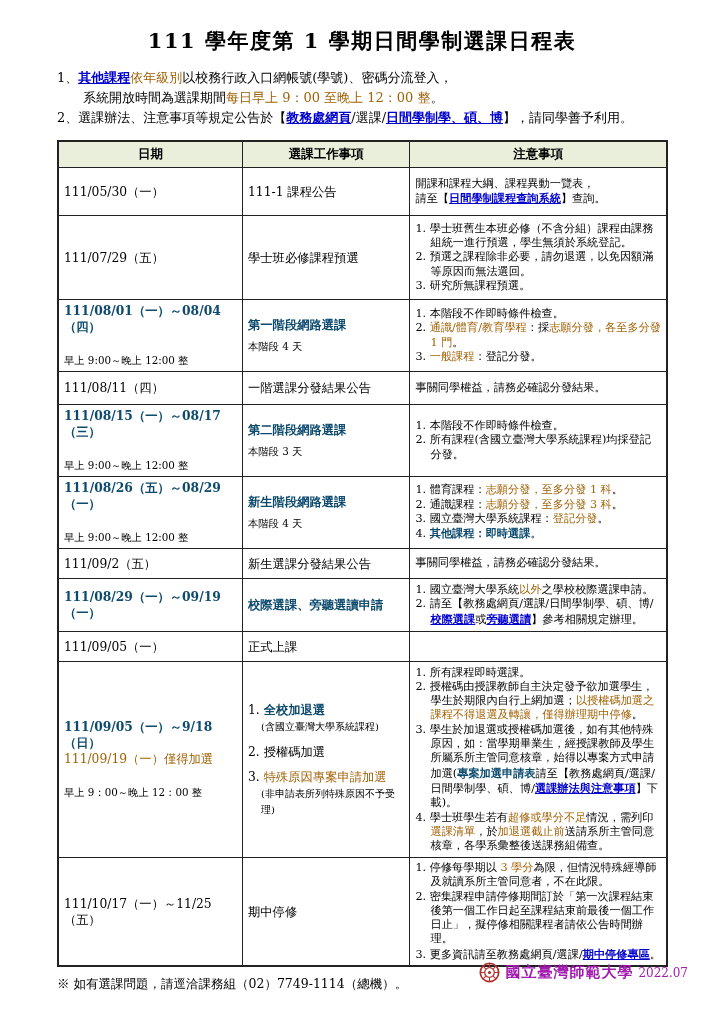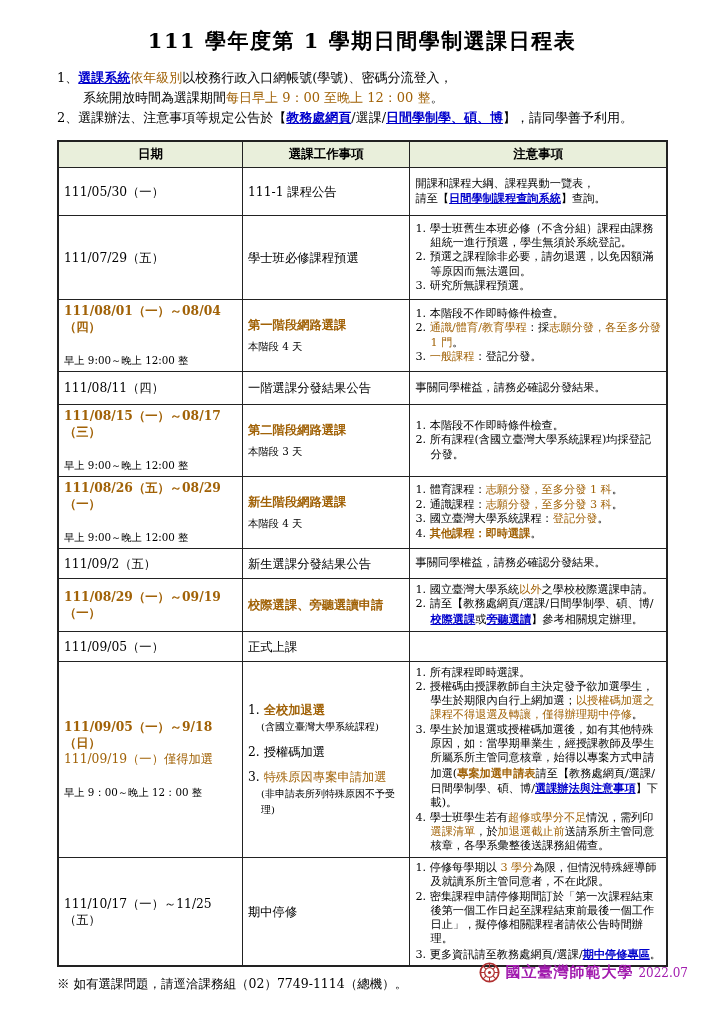--- a/index.html
+++ b/index.html
@@ -11,21 +11,21 @@
   #doc-title{
     margin:26px 40px 0 40px;text-align:center;font-size:21px;font-weight:bold;
     letter-spacing:1.5px;line-height:30px;
   }
   #intro{margin:12px 38px 0 57px;font-size:13px;line-height:20px;}
   #intro .ln{white-space:normal;}
   .ln-indent{padding-left:2em;}
   
   .sg-k{color:#000;}
   .sg-r{color:#a16207;font-weight:normal;}
-  .sg-b{color:#a16207;font-weight:bold;}
+  .sg-b{color:#0c4a6e;font-weight:bold;}
   .sg-u{color:#0000cc;font-weight:bold;text-decoration:underline;cursor:pointer;}
   
   #schedule{
     margin:12px 0 0 57px;width:611px;border-collapse:collapse;table-layout:fixed;
     border:2px solid #222;
   }
   #schedule td,#schedule th{
     border:1px solid #222;vertical-align:middle;padding:3px 5px;box-sizing:border-box;
     overflow:hidden;
   }
@@ -51,21 +51,21 @@
   #brand-date{color:#a21caf;font-size:12px;}
   .seal{width:21px;height:21px;display:inline-block;}
 </style>
 </head>
 <body>
 
 <div id="page">
   <div id="doc-title">111 學年度第 1 學期日間學制選課日程表</div>
 
   <div id="intro">
-      <div class="ln"><span class="sg-k">1、</span><span class="sg-u">選課系統</span><span class="sg-r">依年級別</span><span class="sg-k">以校務行政入口網帳號(學號)、密碼分流登入，</span></div>
+      <div class="ln"><span class="sg-k">1、</span><span class="sg-u">其他課程</span><span class="sg-r">依年級別</span><span class="sg-k">以校務行政入口網帳號(學號)、密碼分流登入，</span></div>
       <div class="ln ln-indent"><span class="sg-k">系統開放時間為選課期間</span><span class="sg-r">每日早上 9：00 至晚上 12：00 整</span><span class="sg-k">。</span></div>
       <div class="ln"><span class="sg-k">2、選課辦法、注意事項等規定公告於【</span><span class="sg-u">教務處網頁</span><span class="sg-k">/選課/</span><span class="sg-u">日間學制學、碩、博</span><span class="sg-k">】，請同學善予利用。</span></div>
     </div>
 
   <table id="schedule">
     <colgroup>
         <col class="c1">
         <col class="c2">
         <col class="c3">
       </colgroup>

